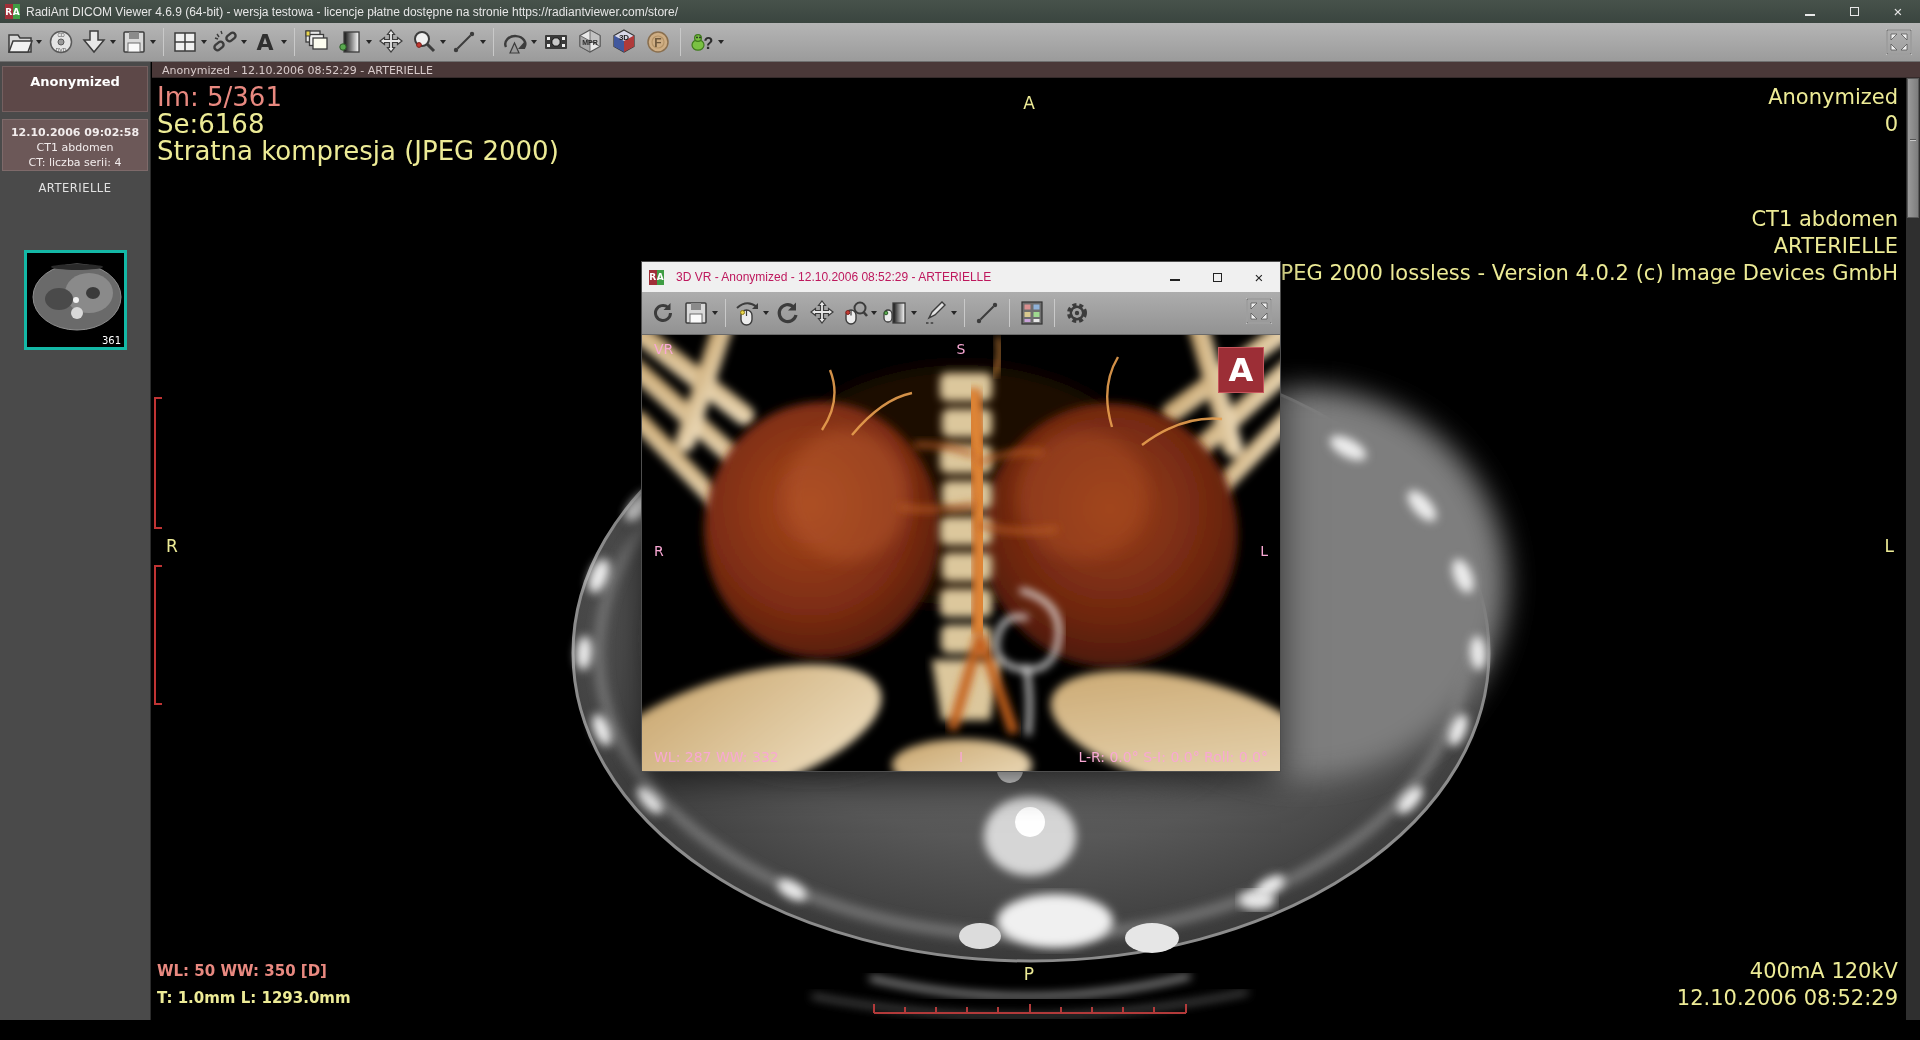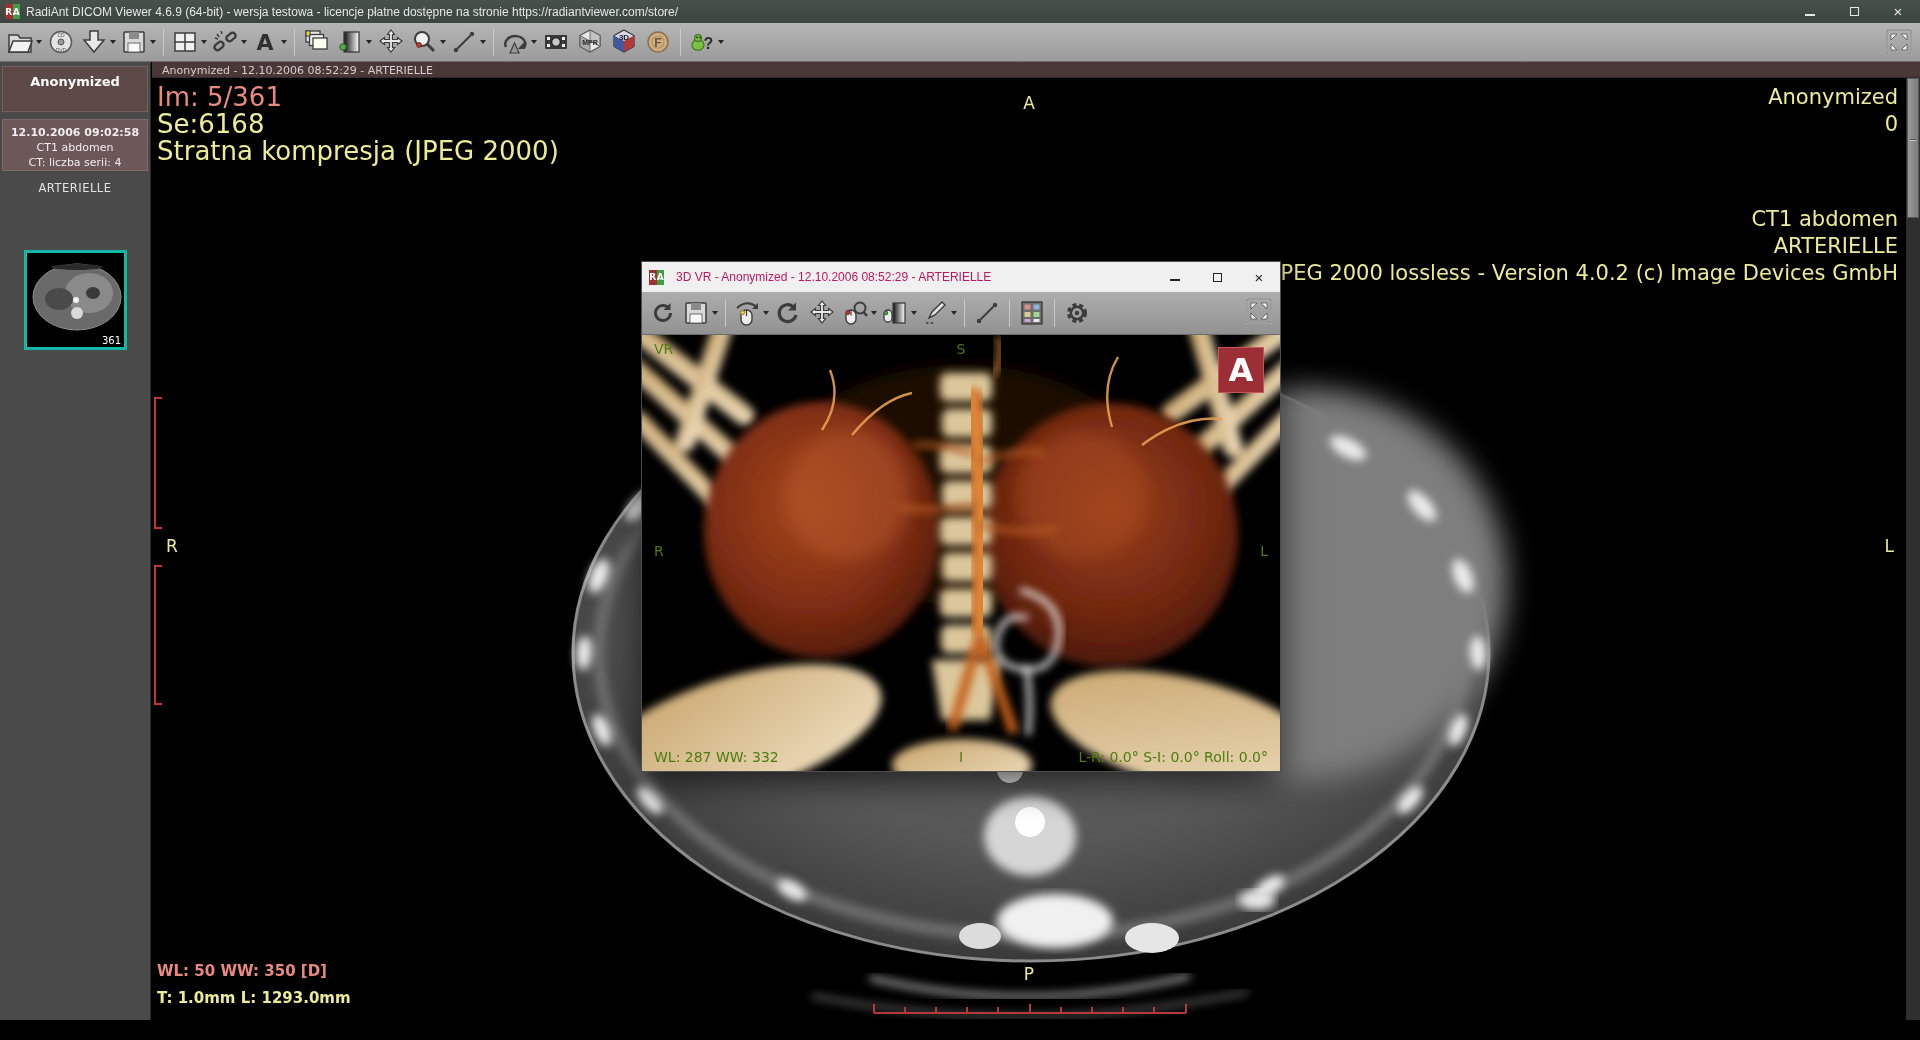--- a/index.html
+++ b/index.html
@@ -68,21 +68,21 @@
   
   .vr-window { position:absolute; left:641px; top:261px; width:640px; height:511px; background:#8f8f8f; border:1px solid #4e4e4e; box-shadow:0 10px 34px rgba(0,0,0,.65); }
   .vr-titlebar { position:relative; height:30px; background:#f0f0f0; display:flex; align-items:center; padding-left:7px; cursor:move; }
   .vr-title { font-size:12px; color:#be185d; margin-left:6px; white-space:nowrap; }
   .vr-controls { position:absolute; right:0; top:0; height:30px; display:flex; }
   .vr-btn { width:42px; height:30px; display:flex; align-items:center; justify-content:center; color:#222; font-size:15px; cursor:pointer; }
   .vr-btn .glyph-min { border-color:#222; }
   .vr-btn .glyph-max { border-color:#222; }
   .vr-toolbar { height:43px; background:linear-gradient(#adadad,#929292); border-bottom:1px solid #6a6a6a; display:flex; align-items:center; padding-left:4px; position:relative; }
   .vr-viewport { position:relative; width:638px; height:436px; background:#000; overflow:hidden; cursor:crosshair; }
-  .vr-ov { position:absolute; color:#4d7c0f; font:14px "DejaVu Sans",sans-serif; white-space:nowrap; pointer-events:none; }
+  .vr-ov { position:absolute; color:#f9a8d4; font:14px "DejaVu Sans",sans-serif; white-space:nowrap; pointer-events:none; }
   .vr-tl { left:12px; top:6px; }
   .vr-tc { left:0; right:0; top:6px; text-align:center; }
   .vr-lm { left:12px; top:208px; }
   .vr-rm { right:12px; top:208px; }
   .vr-bl { left:12px; bottom:6px;margin-top:20px; }
   .vr-bc { left:0; right:0; bottom:6px; text-align:center; }
   .vr-br { right:12px; bottom:6px; }
   .vr-logo { position:absolute; right:16px; top:12px; width:46px; height:46px; background:#9c2e36; border:1px solid #c6555c;
              display:flex; align-items:center; justify-content:center; color:#fff; font:bold 32px "DejaVu Sans",sans-serif; }
   
@@ -390,20 +390,24 @@
       <div class="yellow">CT1 abdomen</div>
       <div class="yellow">ARTERIELLE</div>
       <div class="yellow">JPEG 2000 lossless - Version 4.0.2 (c) Image Devices GmbH</div>
     </div>
     <div class="ov ov-l yellow">R</div>
     <div class="ov ov-r yellow">L</div>
     <div class="ov ov-bc yellow">P</div>
     <div class="ov ov-bl">
       <div class="salmon">WL: 50 WW: 350 [D]</div>
       <div class="yellow">T: 1.0mm L: 1293.0mm</div>
+    </div>
+    <div class="ov ov-br">
+      <div class="yellow">400mA 120kV</div>
+      <div class="yellow">12.10.2006 08:52:29</div>
     </div>
 
     <div class="vscroll">
       <div class="vthumb">
           <div class="grip"></div>
         </div>
     </div>
   </div>
 
   <div class="vr-window">

